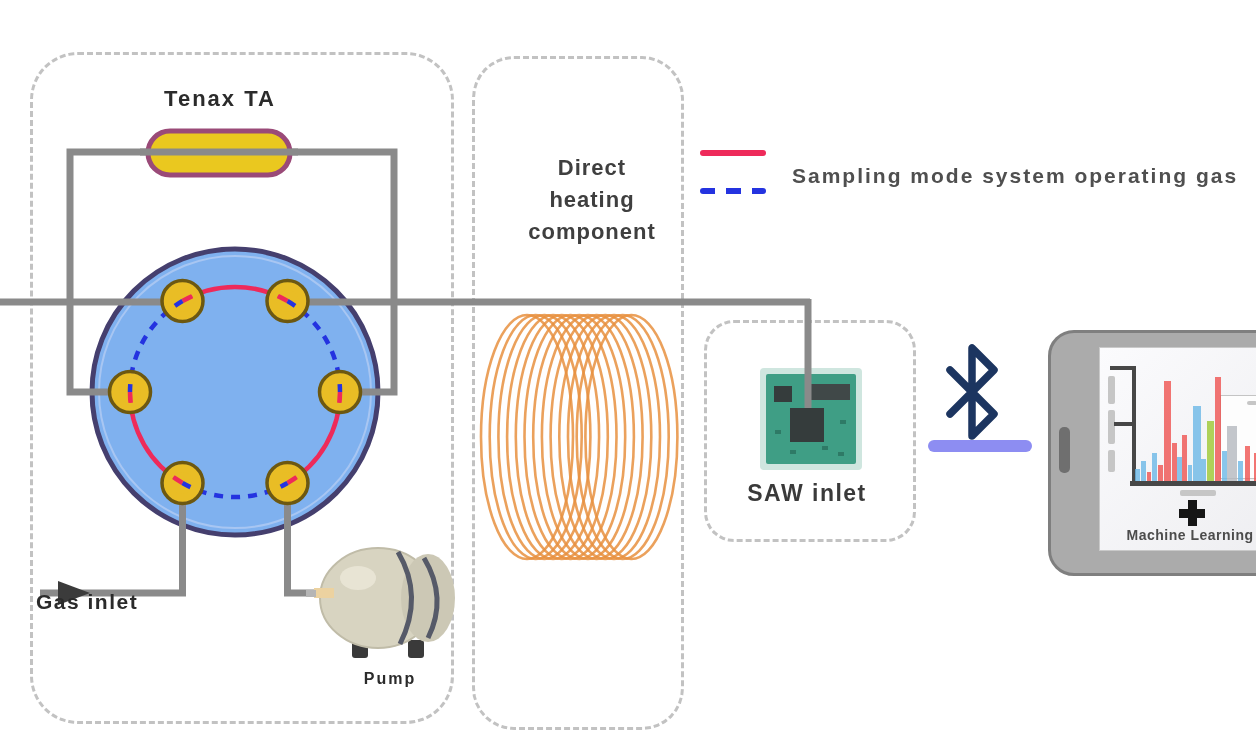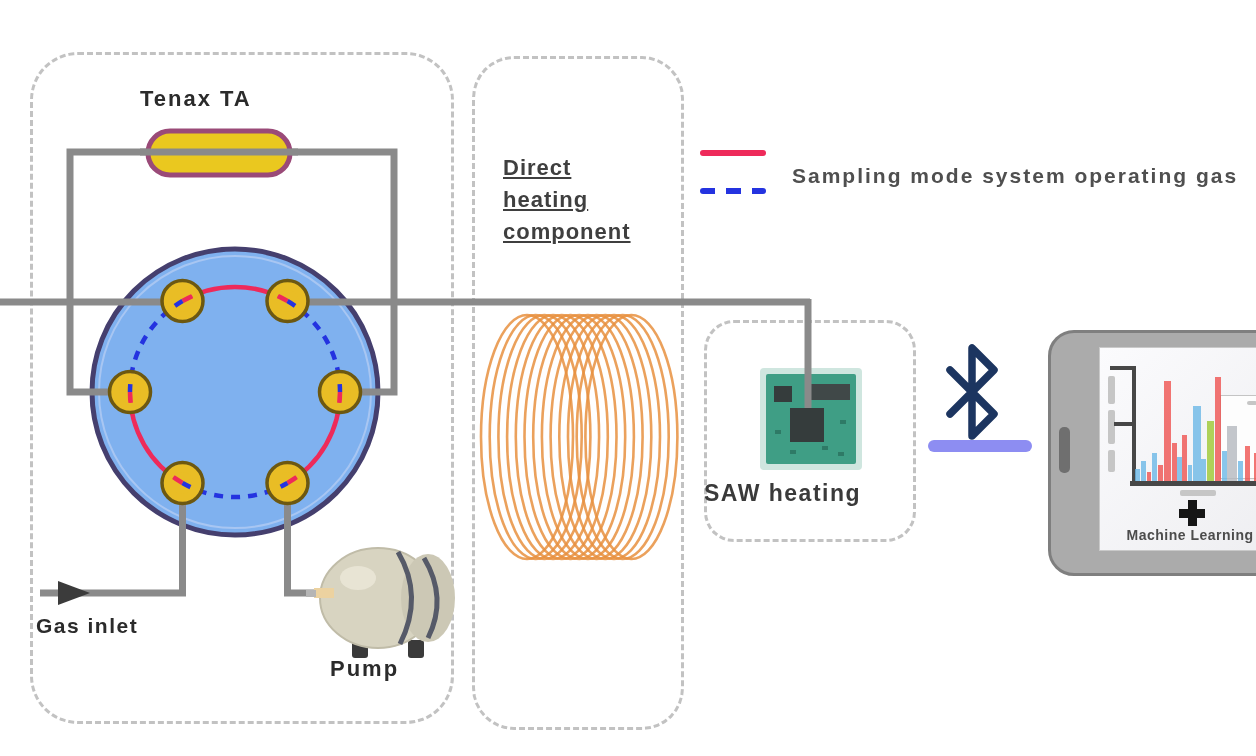--- a/index.html
+++ b/index.html
@@ -7,27 +7,27 @@
        font-family:"Liberation Sans",sans-serif;}
   #canvas{position:relative;width:1256px;height:756px;background:#fff;}
 
   .dashed-box{position:absolute;border:3px dashed #c2c2c2;background:transparent;z-index:1;}
   #box-sampling{left:30px;top:52px;width:418px;height:666px;border-radius:48px;}
   #box-heating{left:472px;top:56px;width:206px;height:668px;border-radius:42px;}
   #box-sensor{left:704px;top:320px;width:206px;height:216px;border-radius:30px;}
 
   #diagram-svg{position:absolute;left:0;top:0;z-index:2;pointer-events:none;}
 
-  .label{position:absolute;z-index:3;font-weight:bold;color:#2b2b2b;text-align:left;}
+  .label{position:absolute;z-index:3;font-weight:bold;color:#2b2b2b;text-align:center;}
   #tenax-label{left:140px;top:86px;width:160px;font-size:22px;letter-spacing:2px;}
-  #heating-title{left:503px;top:152px;width:150px;font-size:22px;letter-spacing:1px;line-height:1.45;color:#3f3f3f;text-decoration:underline;}
+  #heating-title{left:517px;top:152px;width:150px;font-size:22px;letter-spacing:1px;line-height:1.45;color:#3f3f3f;}
   #column-label{left:508px;top:582px;width:140px;font-size:22px;letter-spacing:1px;line-height:1.45;color:#3f3f3f;}
   #saw-label{left:704px;top:480px;width:206px;font-size:23px;letter-spacing:1.5px;color:#3a3a3a;}
-  #gasinlet-label{left:36px;top:614px;width:130px;font-size:21px;letter-spacing:1.5px;text-align:left;}
-  #pump-label{left:330px;top:656px;width:120px;font-size:22px;letter-spacing:2px;}
+  #gasinlet-label{left:36px;top:590px;width:130px;font-size:21px;letter-spacing:1.5px;text-align:left;}
+  #pump-label{left:330px;top:670px;width:120px;font-size:16px;letter-spacing:2px;}
 
   #legend{position:absolute;left:700px;top:134px;z-index:3;}
   .legend-row{display:flex;align-items:center;height:38px;}
   .legend-swatch{width:66px;height:6px;border-radius:3px;margin-right:26px;flex:none;}
   .legend-label{font-size:21px;font-weight:bold;color:#4f4f4f;letter-spacing:2px;white-space:nowrap;margin-top:45px;}
 
   
   #tablet{position:absolute;left:1048px;top:330px;width:260px;height:240px;z-index:3;
           background:#ababab;border:3px solid #7f7f7f;border-radius:26px;}
   #tablet-button{position:absolute;left:8px;top:94px;width:11px;height:46px;border-radius:5px;background:#6f6f6f;}
@@ -159,21 +159,21 @@
     </g>
 
     <g>
       <path d="M950 414 L994 370 L972 348 L972 436 L994 414 L950 370" stroke="#1c3560" stroke-width="7.5" fill="none" stroke-linejoin="round" stroke-linecap="round"></path>
     </g>
     <rect x="928" y="440" width="104" height="12" rx="6" fill="#8d8df2"></rect>
   </svg>
 
   <div class="label" id="tenax-label">Tenax TA</div>
   <div class="label" id="heating-title">Direct heating component</div>
-  <div class="label" id="saw-label">SAW heating</div>
+  <div class="label" id="saw-label">SAW inlet</div>
   <div class="label" id="gasinlet-label">Gas inlet</div>
   <div class="label" id="pump-label">Pump</div>
 
   <div id="legend">
       <div class="legend-row">
         <div class="legend-swatch" style="background: rgb(238, 42, 90);"></div>
         <span class="legend-label">Sampling mode system operating gas</span>
       </div>
       <div class="legend-row">
         <div class="legend-swatch" style="background: repeating-linear-gradient(90deg, rgb(36, 51, 224) 0px, rgb(36, 51, 224) 15px, transparent 15px, transparent 26px);"></div>

